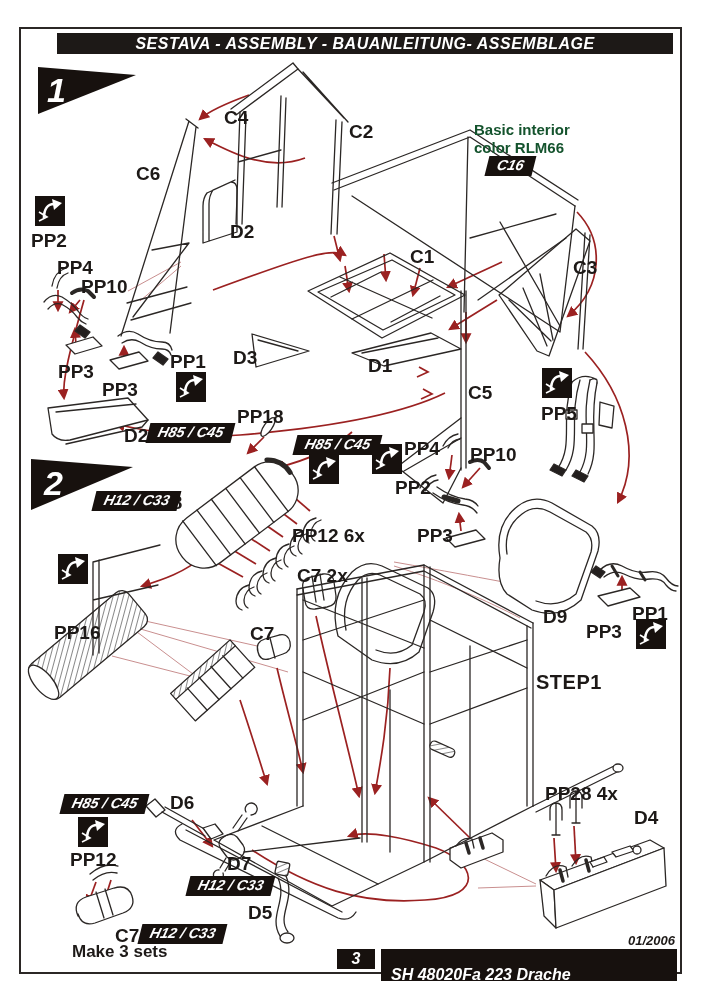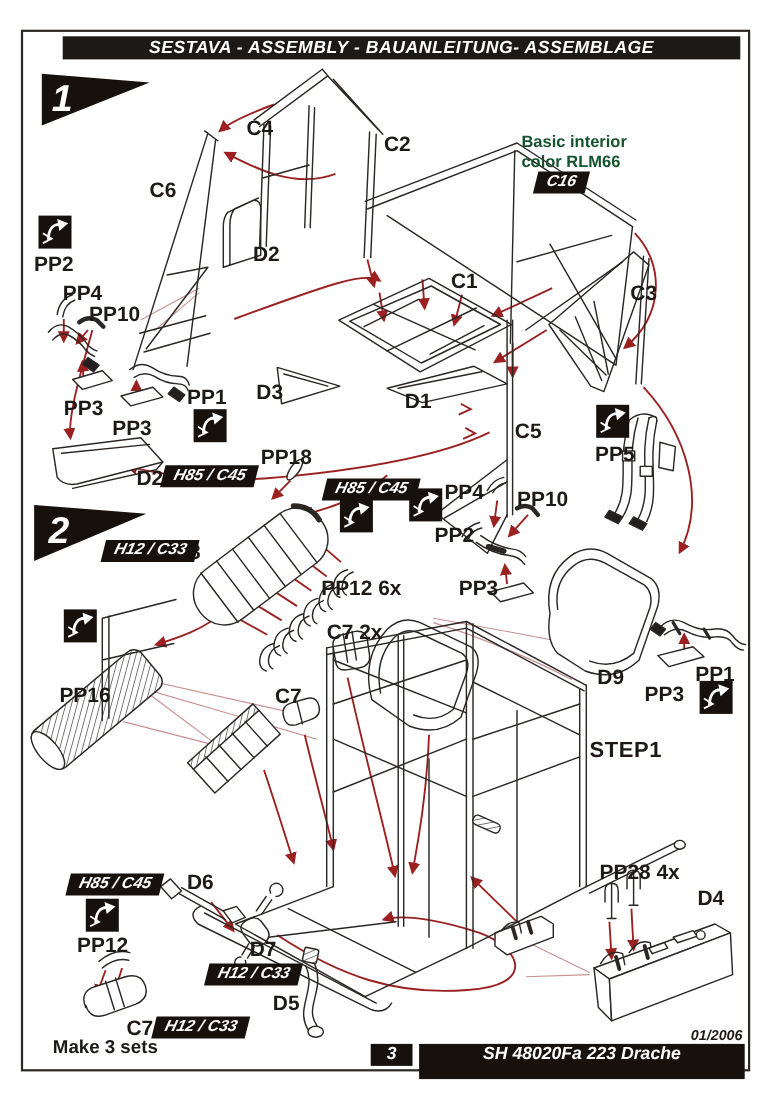--- a/index.html
+++ b/index.html
@@ -18,22 +18,22 @@
          font:italic bold 14.5px "Liberation Sans",sans-serif;transform:skewX(-14deg);
          white-space:nowrap;line-height:1;}
   .note-line{position:absolute;font-weight:bold;font-size:15px;color:#14532d;white-space:nowrap;}
   .flag-num{position:absolute;color:#fff;font:italic bold 34px "Liberation Sans",sans-serif;line-height:1;}
   .bend{position:absolute;width:30px;height:30px;background:#17110e;}
   .footer-date{position:absolute;left:560px;top:933px;width:115px;text-align:right;
                font:italic bold 13px "Liberation Sans",sans-serif;color:#1d1917;}
   .footer-page{position:absolute;left:337px;top:949px;width:38px;height:20px;background:#17110e;
                color:#fff;text-align:center;font:italic bold 16px "Liberation Sans",sans-serif;line-height:20px;}
   .footer-bar{position:absolute;left:381px;top:949px;width:296px;height:32px;background:#17110e;
-              color:#fff;display:flex;justify-content:center;box-sizing:border-box;
-              padding:0 10px;font:italic bold 16px "Liberation Sans",sans-serif;line-height:20px;}
+              color:#fff;display:flex;justify-content:flex-start;box-sizing:border-box;
+              padding:16px 10px;font:italic bold 16px "Liberation Sans",sans-serif;line-height:20px;}
 </style>
 </head>
 <body>
 
 <div id="sheet">
 
   <div class="page-border"></div>
   <div class="header-bar">SESTAVA -  ASSEMBLY - BAUANLEITUNG- ASSEMBLAGE</div>
 
   <svg class="art" width="707" height="1000" viewBox="0 0 707 1000">
@@ -290,21 +290,21 @@
   <div class="lbl" style="left:297px;top:566px;">C7 2x</div>
   <div class="lbl" style="left:543px;top:607px;">D9</div>
   <div class="lbl" style="left:586px;top:622px;">PP3</div>
   <div class="lbl" style="left:632px;top:604px;">PP1</div>
   <div class="lbl step" style="left:536px;top:672px;">STEP1</div>
   <div class="lbl" style="left:70px;top:850px;">PP12</div>
   <div class="lbl" style="left:170px;top:793px;">D6</div>
   <div class="lbl" style="left:227px;top:854px;">D7</div>
   <div class="lbl" style="left:248px;top:903px;">D5</div>
   <div class="lbl" style="left:115px;top:926px;">C7</div>
-  <div class="lbl sm" style="left:48px;top:943px;">Make 3 sets</div>
+  <div class="lbl sm" style="left:72px;top:943px;">Make 3 sets</div>
   <div class="lbl" style="left:545px;top:784px;">PP28 4x</div>
   <div class="lbl" style="left:634px;top:808px;">D4</div>
   <div class="lbl" style="left:250px;top:624px;">C7</div>
 
   <div class="badge" style="left:148px;top:423px;">H85 / C45</div>
   <div class="badge" style="left:295px;top:435px;">H85 / C45</div>
   <div class="badge" style="left:94px;top:491px;">H12 / C33</div>
   <div class="badge" style="left:62px;top:794px;">H85 / C45</div>
   <div class="badge" style="left:188px;top:876px;">H12 / C33</div>
   <div class="badge" style="left:140px;top:924px;">H12 / C33</div>

